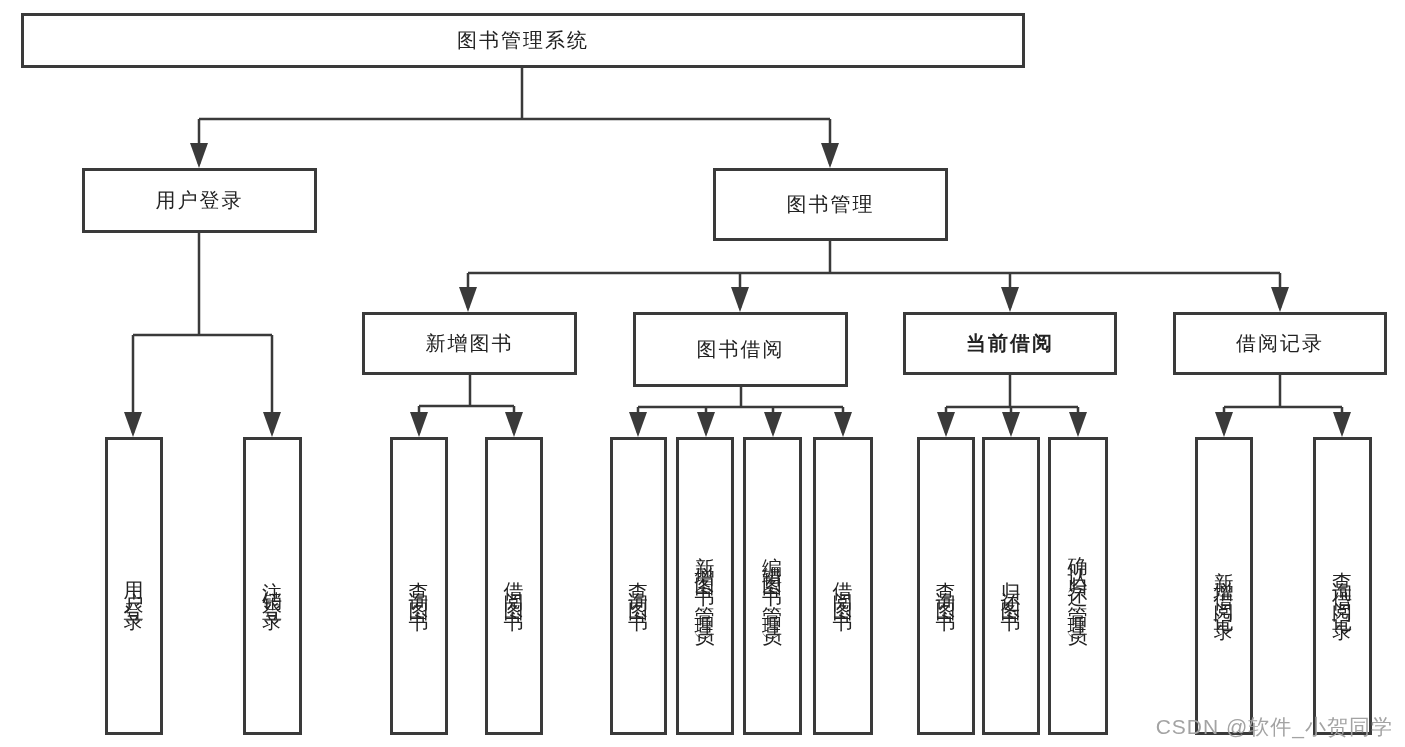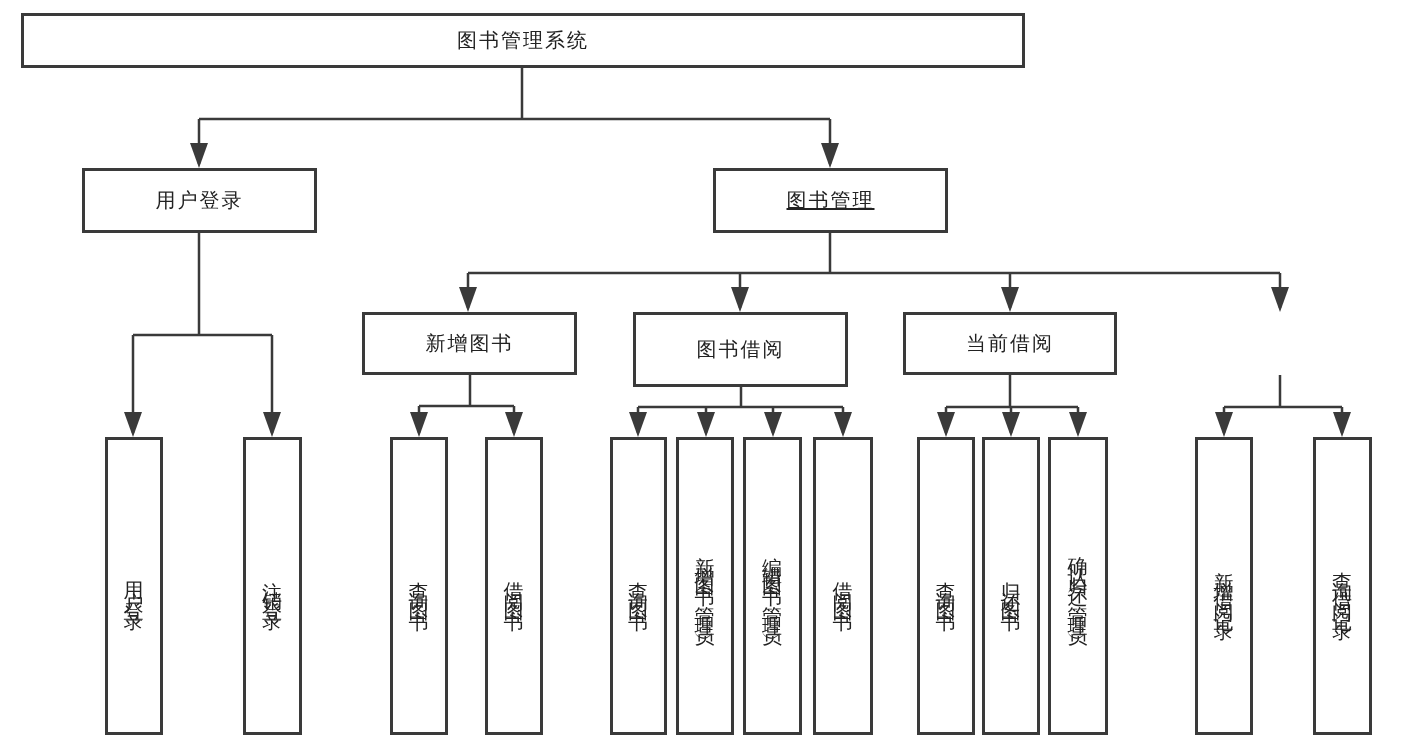--- a/index.html
+++ b/index.html
@@ -37,24 +37,24 @@
     writing-mode: vertical-rl;
     text-orientation: mixed;
     font-size: 20px;
     letter-spacing: 10px;
     line-height: 1;
     white-space: nowrap;
   }
   
   .n-root           { left: 21px;   top: 13px;  width: 1004px; height: 55px; }
   .n-user-login     { left: 82px;   top: 168px; width: 235px;  height: 65px; }
-  .n-book-mgmt      { left: 713px;  top: 168px; width: 235px;  height: 65px; text-decoration: underline; }
+  .n-book-mgmt      { left: 713px;  top: 168px; width: 235px;  height: 73px; }
   .n-new-book-rec   { left: 362px;  top: 312px; width: 215px;  height: 63px; }
   .n-book-borrow    { left: 633px;  top: 312px; width: 215px;  height: 75px; }
-  .n-current-borrow { left: 903px;  top: 312px; width: 214px;  height: 63px; }
+  .n-current-borrow { left: 903px;  top: 312px; width: 214px;  height: 63px; font-weight: bold; }
   .n-borrow-records { left: 1173px; top: 312px; width: 214px;  height: 63px; }
   .leaf { top: 437px; height: 298px; }
   .n-leaf-login      { left: 105px;  width: 58px; }
   .n-leaf-logout     { left: 243px;  width: 59px; }
   .n-leaf-nbr-query  { left: 390px;  width: 58px; }
   .n-leaf-nbr-borrow { left: 485px;  width: 58px; }
   .n-leaf-bb-query   { left: 610px;  width: 57px; }
   .n-leaf-bb-add     { left: 676px;  width: 58px; }
   .n-leaf-bb-edit    { left: 743px;  width: 59px; }
   .n-leaf-bb-borrow  { left: 813px;  width: 60px; }
@@ -132,20 +132,23 @@
 
   <div class="box n-new-book-rec">
     <span class="hlabel">新增图书</span>
   </div>
   <div class="box n-book-borrow">
     <span class="hlabel">图书借阅</span>
   </div>
   <div class="box n-current-borrow">
     <span class="hlabel">当前借阅</span>
   </div>
+  <div class="box n-borrow-records">
+    <span class="hlabel">借阅记录</span>
+  </div>
 
   <div class="box leaf n-leaf-login">
     <span class="vlabel">用户登录</span>
   </div>
   <div class="box leaf n-leaf-logout">
     <span class="vlabel">注销登录</span>
   </div>
   <div class="box leaf n-leaf-nbr-query">
     <span class="vlabel">查询图书</span>
   </div>
@@ -173,13 +176,14 @@
   <div class="box leaf n-leaf-cb-confirm">
     <span class="vlabel">确认归还（管理员）</span>
   </div>
   <div class="box leaf n-leaf-br-add">
     <span class="vlabel">新增借阅记录</span>
   </div>
   <div class="box leaf n-leaf-br-query">
     <span class="vlabel">查询借阅记录</span>
   </div>
 
+  <div class="watermark">CSDN @软件_小贺同学</div>
 </div>
 
 </body></html>

